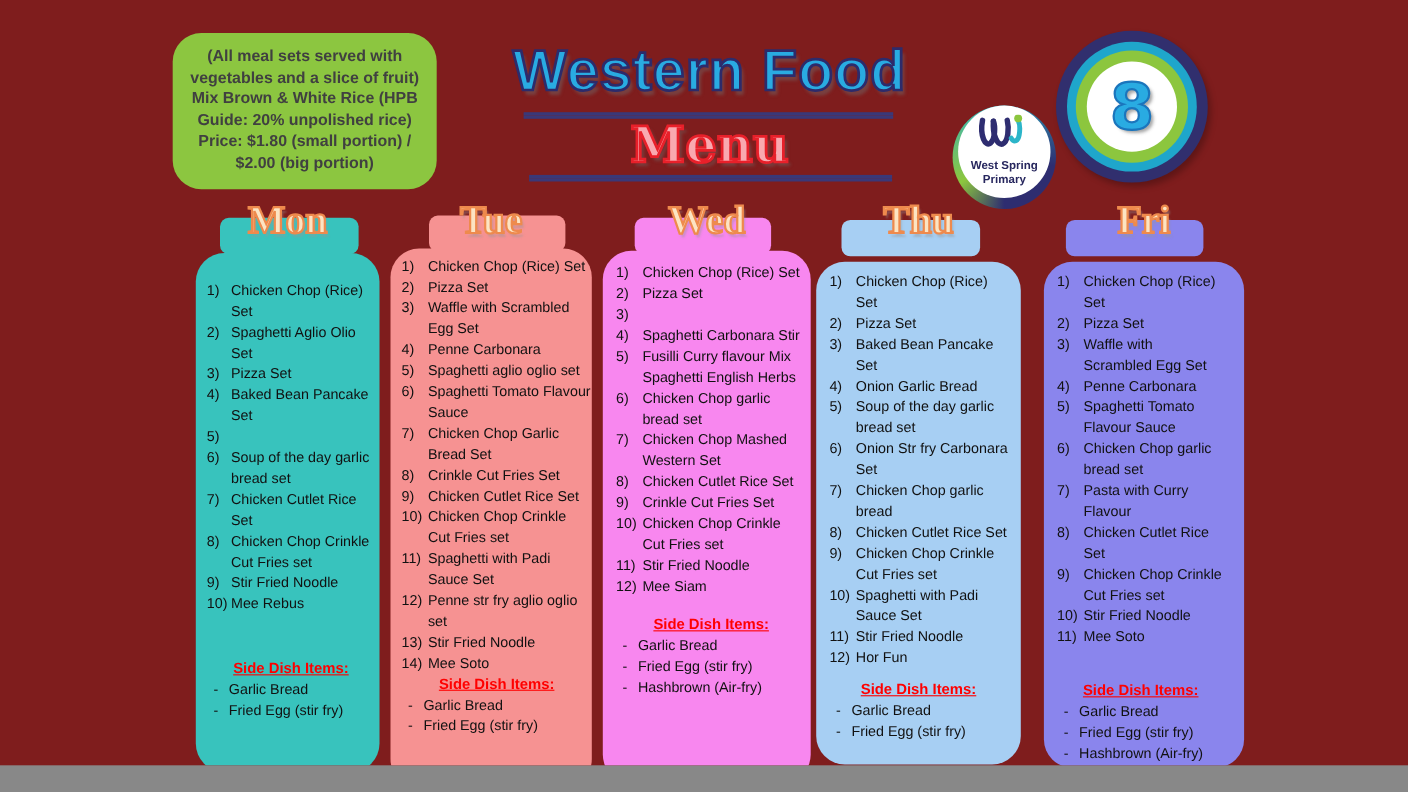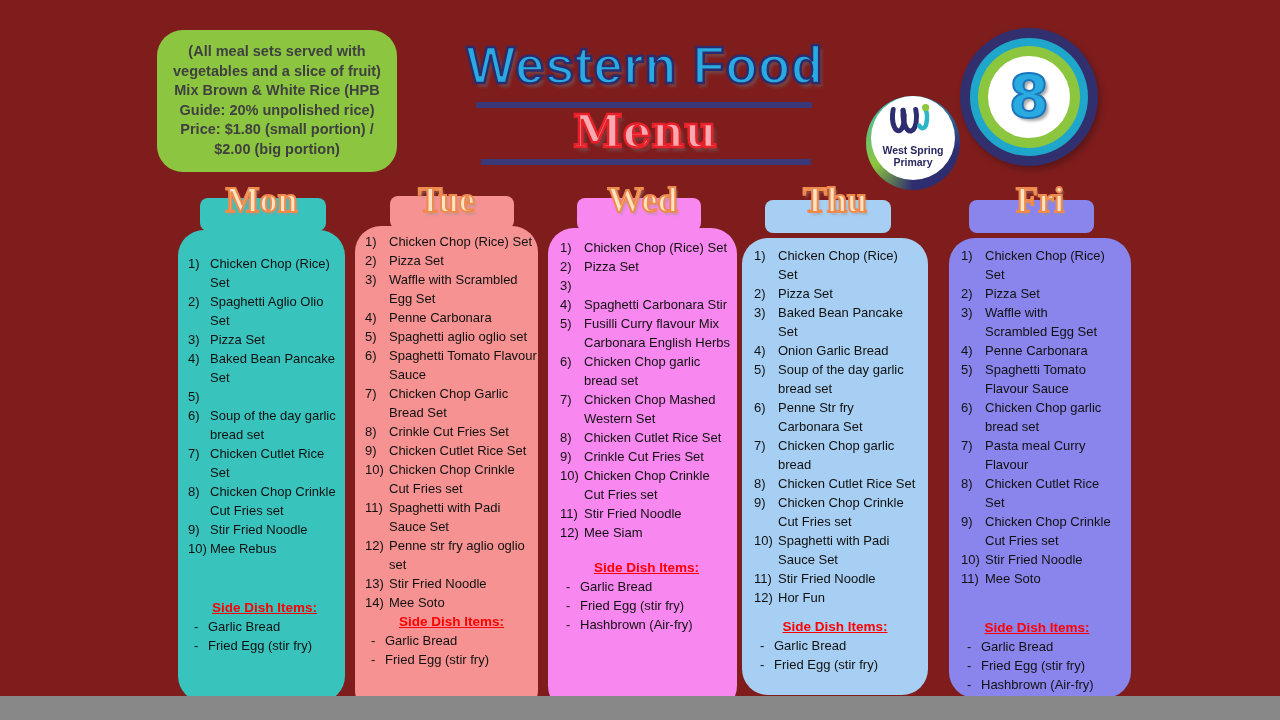--- a/index.html
+++ b/index.html
@@ -285,21 +285,21 @@
             </li>
             <li>
               <span class="num">3)</span>
             </li>
             <li>
               <span class="num">4)</span>
               <span class="txt">Spaghetti Carbonara Stir</span>
             </li>
             <li>
               <span class="num">5)</span>
-              <span class="txt">Fusilli Curry flavour Mix Carbonara English Herbs</span>
+              <span class="txt">Fusilli Curry flavour Mix Spaghetti English Herbs</span>
             </li>
             <li>
               <span class="num">6)</span>
               <span class="txt">Chicken Chop garlic bread set</span>
             </li>
             <li>
               <span class="num">7)</span>
               <span class="txt">Chicken Chop Mashed Western Set</span>
             </li>
             <li>
@@ -363,21 +363,21 @@
             <li>
               <span class="num">4)</span>
               <span class="txt">Onion Garlic Bread</span>
             </li>
             <li>
               <span class="num">5)</span>
               <span class="txt">Soup of the day garlic bread set</span>
             </li>
             <li>
               <span class="num">6)</span>
-              <span class="txt">Penne Str fry Carbonara Set</span>
+              <span class="txt">Onion Str fry Carbonara Set</span>
             </li>
             <li>
               <span class="num">7)</span>
               <span class="txt">Chicken Chop garlic bread</span>
             </li>
             <li>
               <span class="num">8)</span>
               <span class="txt">Chicken Cutlet Rice Set</span>
             </li>
             <li>
@@ -437,21 +437,21 @@
             <li>
               <span class="num">5)</span>
               <span class="txt">Spaghetti Tomato Flavour Sauce</span>
             </li>
             <li>
               <span class="num">6)</span>
               <span class="txt">Chicken Chop garlic bread set</span>
             </li>
             <li>
               <span class="num">7)</span>
-              <span class="txt">Pasta meal Curry Flavour</span>
+              <span class="txt">Pasta with Curry Flavour</span>
             </li>
             <li>
               <span class="num">8)</span>
               <span class="txt">Chicken Cutlet Rice Set</span>
             </li>
             <li>
               <span class="num">9)</span>
               <span class="txt">Chicken Chop Crinkle Cut Fries set</span>
             </li>
             <li>

